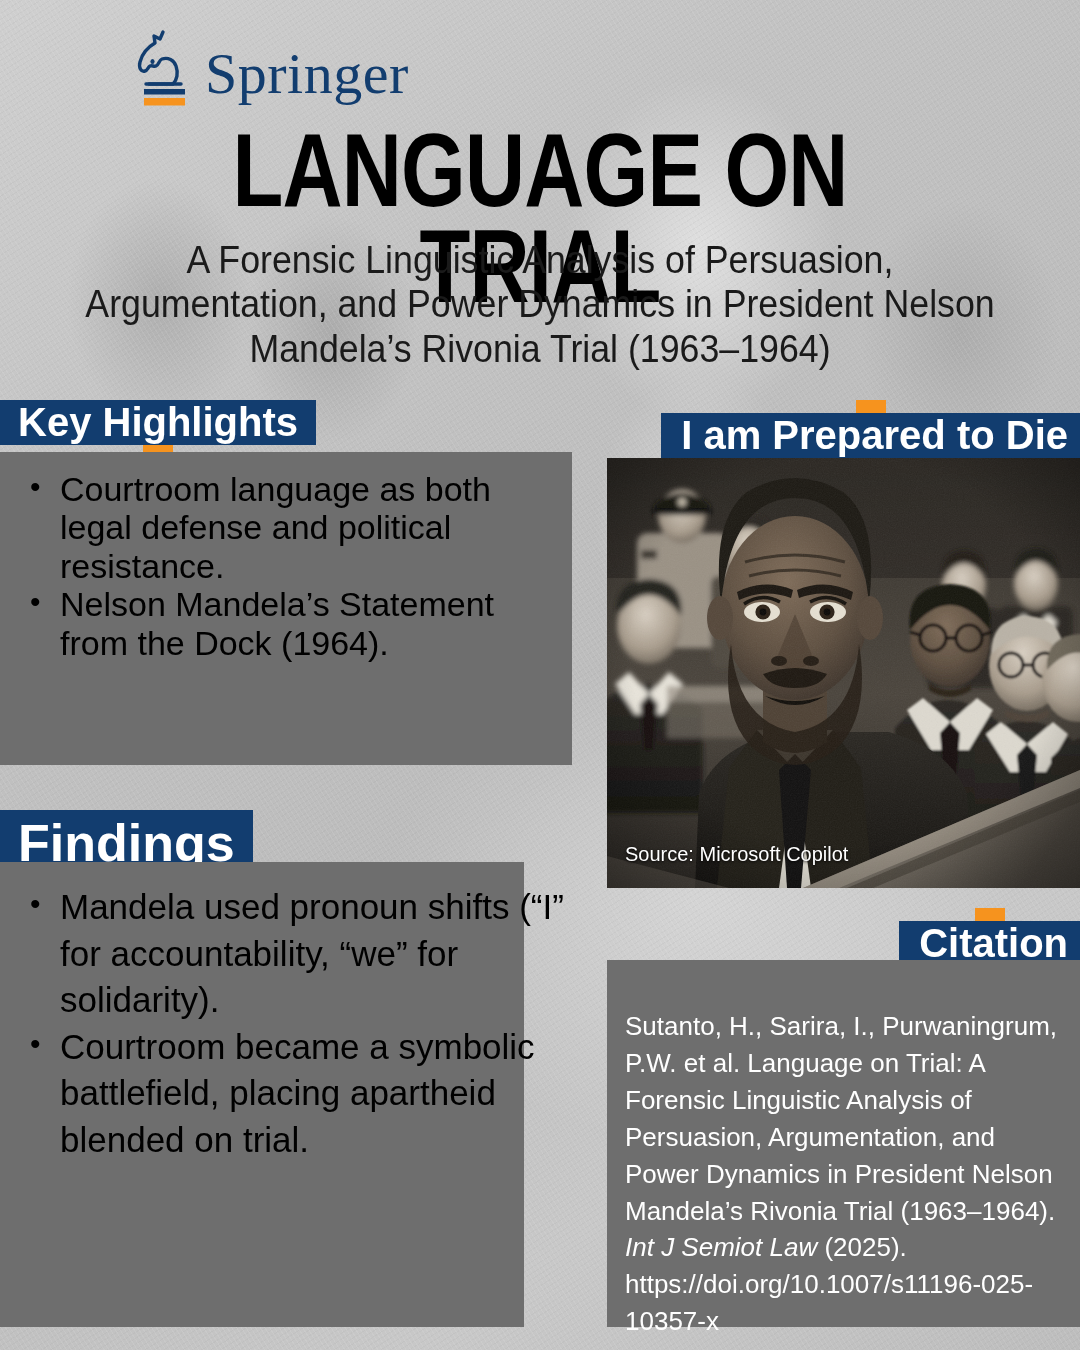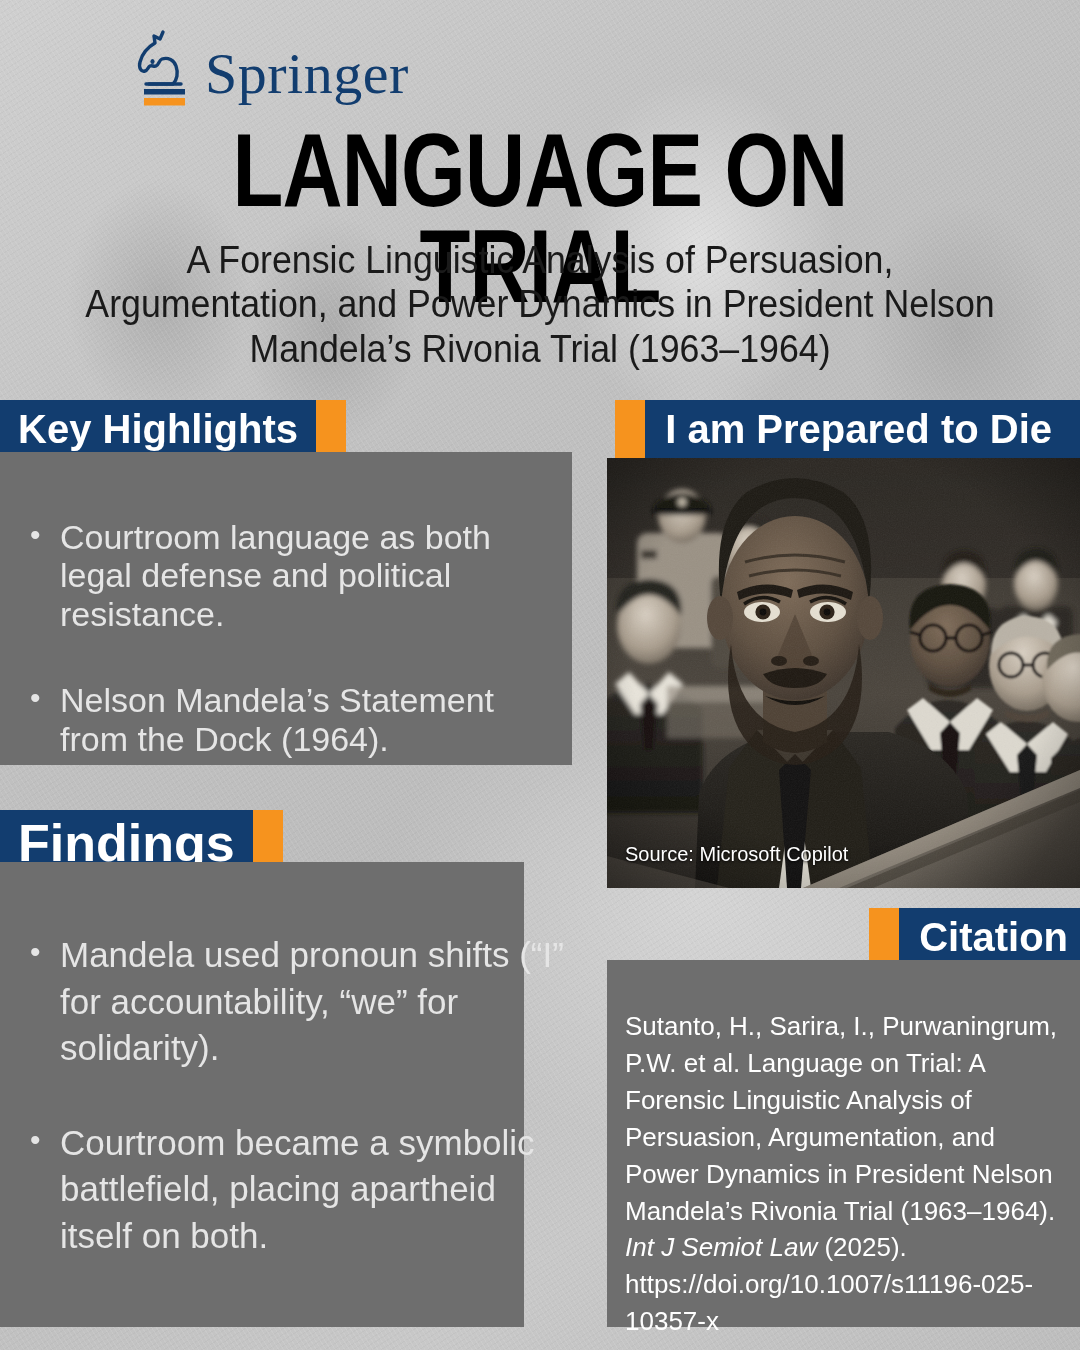--- a/index.html
+++ b/index.html
@@ -58,55 +58,54 @@
   }
   #poster-subtitle {
     position:absolute; left:50px; top:238px; width:980px;
     text-align:center;
     font-size:38px; line-height:1.17;
     color:#1a1a1a;
     transform:scaleX(.94); transform-origin:center top;
   }
 
   
-  .bar { position:absolute; height:58px; display:flex; align-items:center; }
+  .bar { position:absolute; height:58px; display:flex; align-items:center;flex-direction:column; }
   .bar .navy {
     background:#123d6f; height:58px; display:flex; align-items:center;
     color:#fff; font-weight:bold;
   }
   .bar .orange { background:#f6931e; height:58px; }
 
   #bar-key-highlights { left:0; top:400px; }
   #bar-key-highlights .navy { padding:0 18px 0 18px; font-size:40px; }
   #bar-key-highlights .orange { width:30px; }
 
   #bar-findings { left:0; top:810px; }
   #bar-findings .navy { padding:8px 18px 0 18px; font-size:52px; }
   #bar-findings .orange { width:30px; }
 
   #bar-prepared { right:0; top:400px; }
-  #bar-prepared .navy { padding:0 28px 0 20px; font-size:40px; }
+  #bar-prepared .navy { padding:0 12px 0 20px; font-size:40px; }
   #bar-prepared .orange { width:30px; }
 
   #bar-citation { right:0; top:908px; }
   #bar-citation .navy { padding:0 12px 0 20px; font-size:40px; }
   #bar-citation .orange { width:30px; }
 
   
   .panel { position:absolute; background:#6e6e6e; }
 
   #panel-key-highlights { left:0; top:452px; width:572px; height:313px; }
   #panel-findings       { left:0; top:862px; width:524px; height:465px; }
   #panel-citation       { left:607px; top:960px; width:473px; height:367px; }
 
   .bullets { list-style:none; color:#fff; }
   .bullets li {
     position:relative; padding-left:46px;
-    color:#e5e5e5;
-    margin-top:48px;
+    color:#000000;
   }
   .bullets li::before {
     content:"\2022";
     position:absolute; left:16px; top:0;
     font-size:30px; line-height:inherit;
   }
 
   #list-key-highlights {
     position:absolute; left:14px; top:18px; width:540px;
     font-size:34px; line-height:1.13;
@@ -174,21 +173,21 @@
 </div>
 
 <div class="bar" id="bar-findings">
   <div class="navy">Findings</div>
   <div class="orange"></div>
 </div>
 
 <div class="panel" id="panel-findings">
   <ul class="bullets" id="list-findings">
     <li>Mandela used pronoun shifts (“I” for accountability, “we” for solidarity).</li>
-    <li>Courtroom became a symbolic battlefield, placing apartheid itself on both.</li>
+    <li>Courtroom became a symbolic battlefield, placing apartheid blended on trial.</li>
   </ul>
 </div>
 
 <div class="bar" id="bar-prepared">
   <div class="orange"></div>
   <div class="navy">I am Prepared to Die</div>
 </div>
 
 <div id="photo-frame">
   <svg id="photo-art" viewBox="0 0 473 430" preserveAspectRatio="xMidYMid slice">

